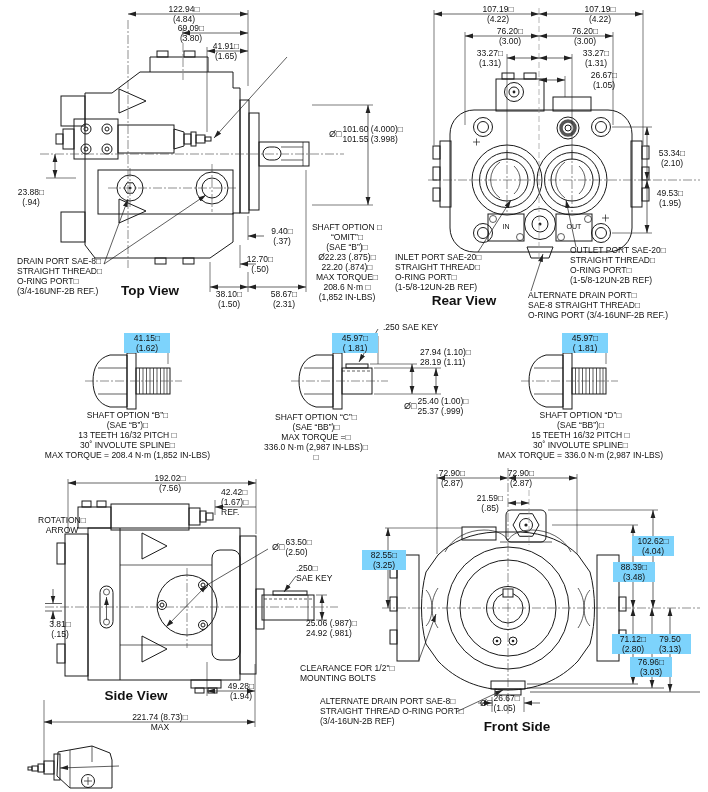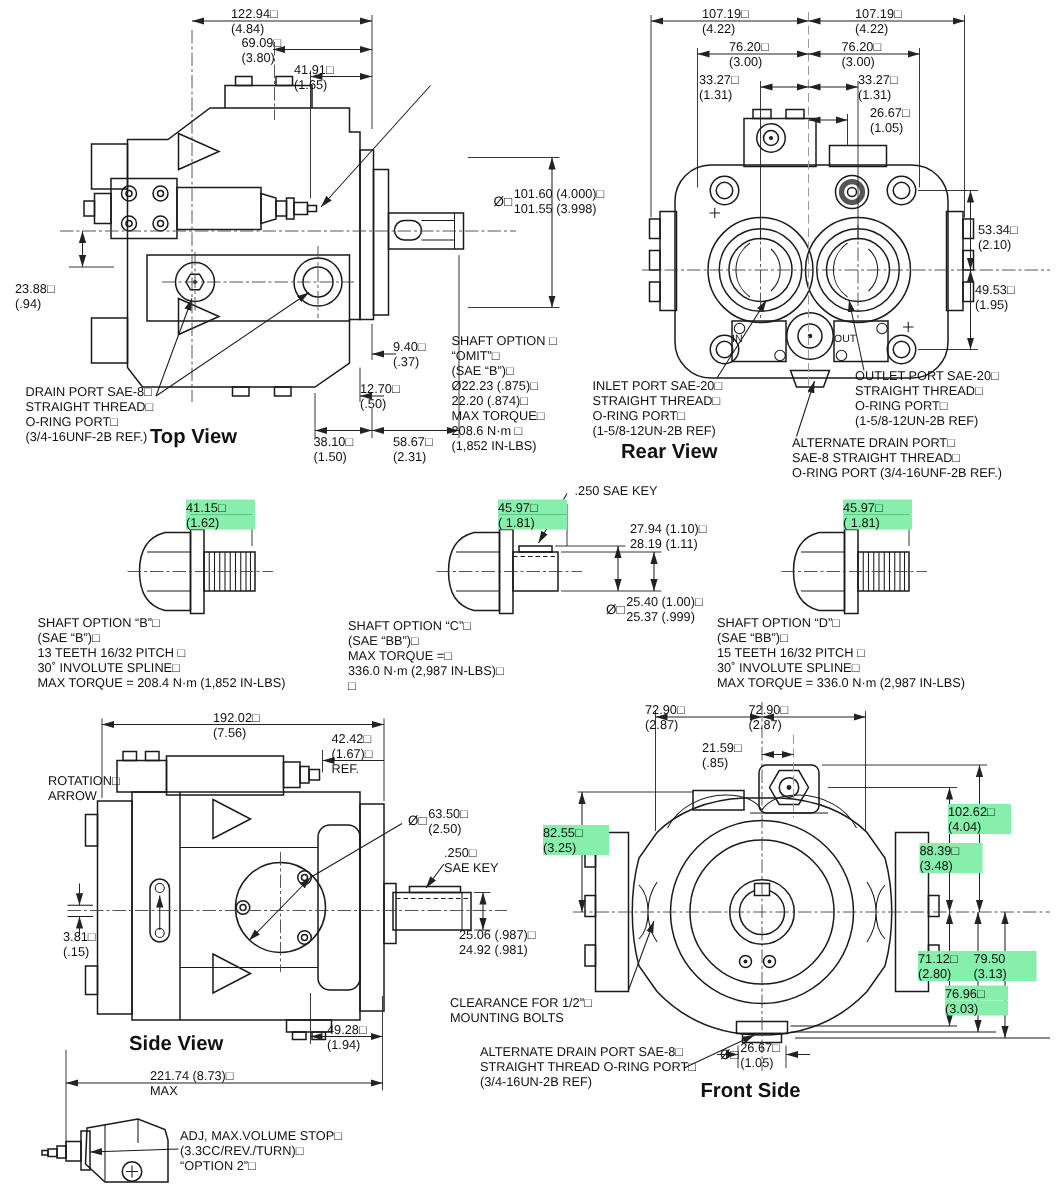--- a/index.html
+++ b/index.html
@@ -1,24 +1,24 @@
 <!DOCTYPE html>
 <html><head>
 <meta charset="utf-8">
 <style>
   html,body{margin:0;padding:0;background:#fff}
   #stage{position:relative;width:708px;height:792px;background:#fff;overflow:hidden;
          font-family:"Liberation Sans",sans-serif;color:#111}
   #art{position:absolute;left:0;top:0;z-index:0}
   #labels{position:absolute;left:0;top:0;width:708px;height:792px;z-index:1}
   .lbl{position:absolute;font-size:8.5px;line-height:10px;white-space:nowrap;color:#111}
-  .c{text-align:left}
+  .c{text-align:center}
   .b{font-weight:normal}
   .t{font-size:13.5px;line-height:15px;font-weight:bold}
-  .bg div{background:#86efac}
+  .bg div{background:#7dd3fc}
   .pfx{display:flex;align-items:center;gap:1px}
   .pfx .sym{font-size:9px}
   .tiny{font-size:7px;line-height:8px}
   
   .ln{stroke:#1a1a1a;fill:none;stroke-width:1}
   .thin{stroke:#1a1a1a;fill:none;stroke-width:.7}
   .ext{stroke:#222;fill:none;stroke-width:.6}
   .dim{stroke:#222;fill:none;stroke-width:.7}
   .cl{stroke:#444;fill:none;stroke-width:.6;stroke-dasharray:9 2 2 2}
   .gray{stroke:#9a9a9a;fill:none;stroke-width:.7;stroke-dasharray:6 3}
@@ -579,27 +579,20 @@
       </div>
   <div class="lbl c" style="left:218px;top:681px;width:46px">
         <div>49.28□</div>
         <div>(1.94)</div>
       </div>
   <div class="lbl t c" style="left:86px;top:688px;width:100px">Side View</div>
   <div class="lbl c" style="left:100px;top:712px;width:120px">
         <div>221.74 (8.73)□</div>
         <div>MAX</div>
       </div>
-  <div class="lbl" style="left:120px;top:752px">
-    <div>
-          <div>ADJ, MAX.VOLUME STOP□</div>
-          <div>(3.3CC/REV./TURN)□</div>
-        </div>
-    <div class="b">“OPTION 2”□</div>
-  </div>
 
   <div class="lbl c" style="left:430px;top:468px;width:44px">
         <div>72.90□</div>
         <div>(2.87)</div>
       </div>
   <div class="lbl c" style="left:499px;top:468px;width:44px">
         <div>72.90□</div>
         <div>(2.87)</div>
       </div>
   <div class="lbl c" style="left:468px;top:493px;width:44px">

